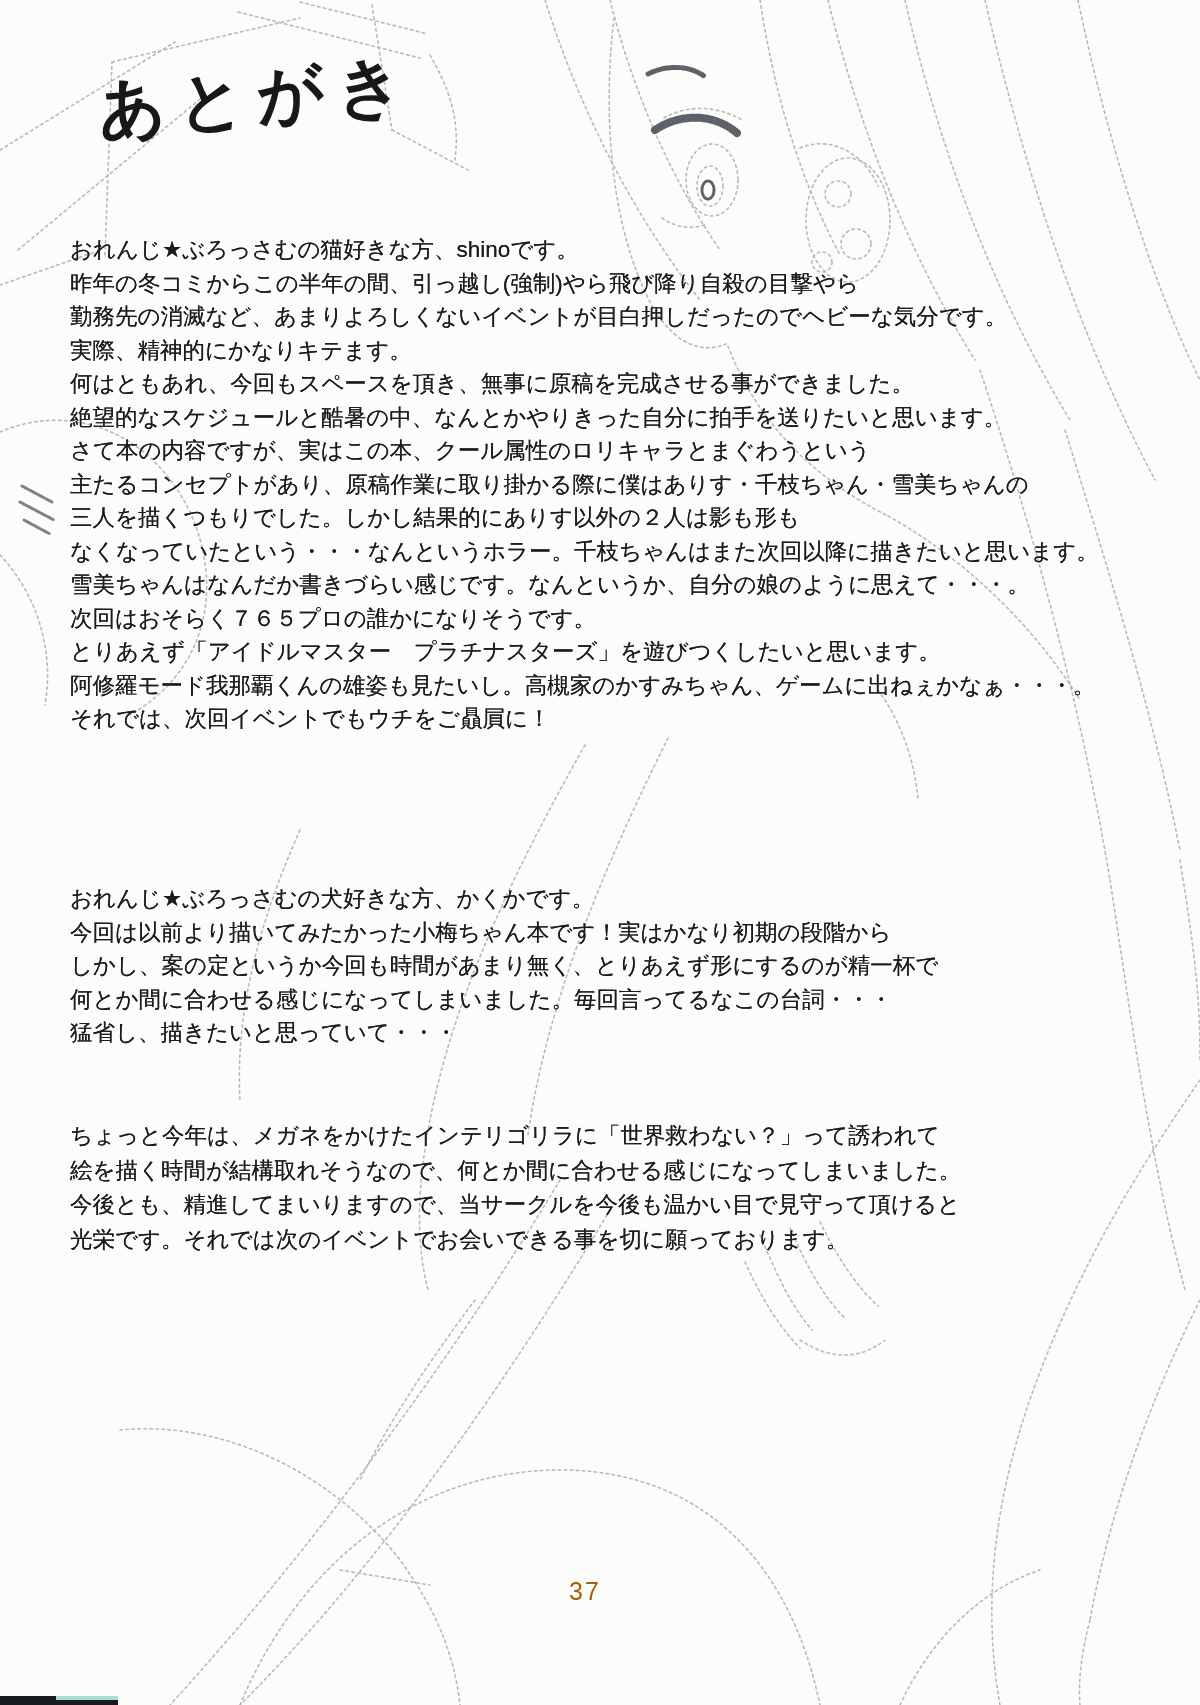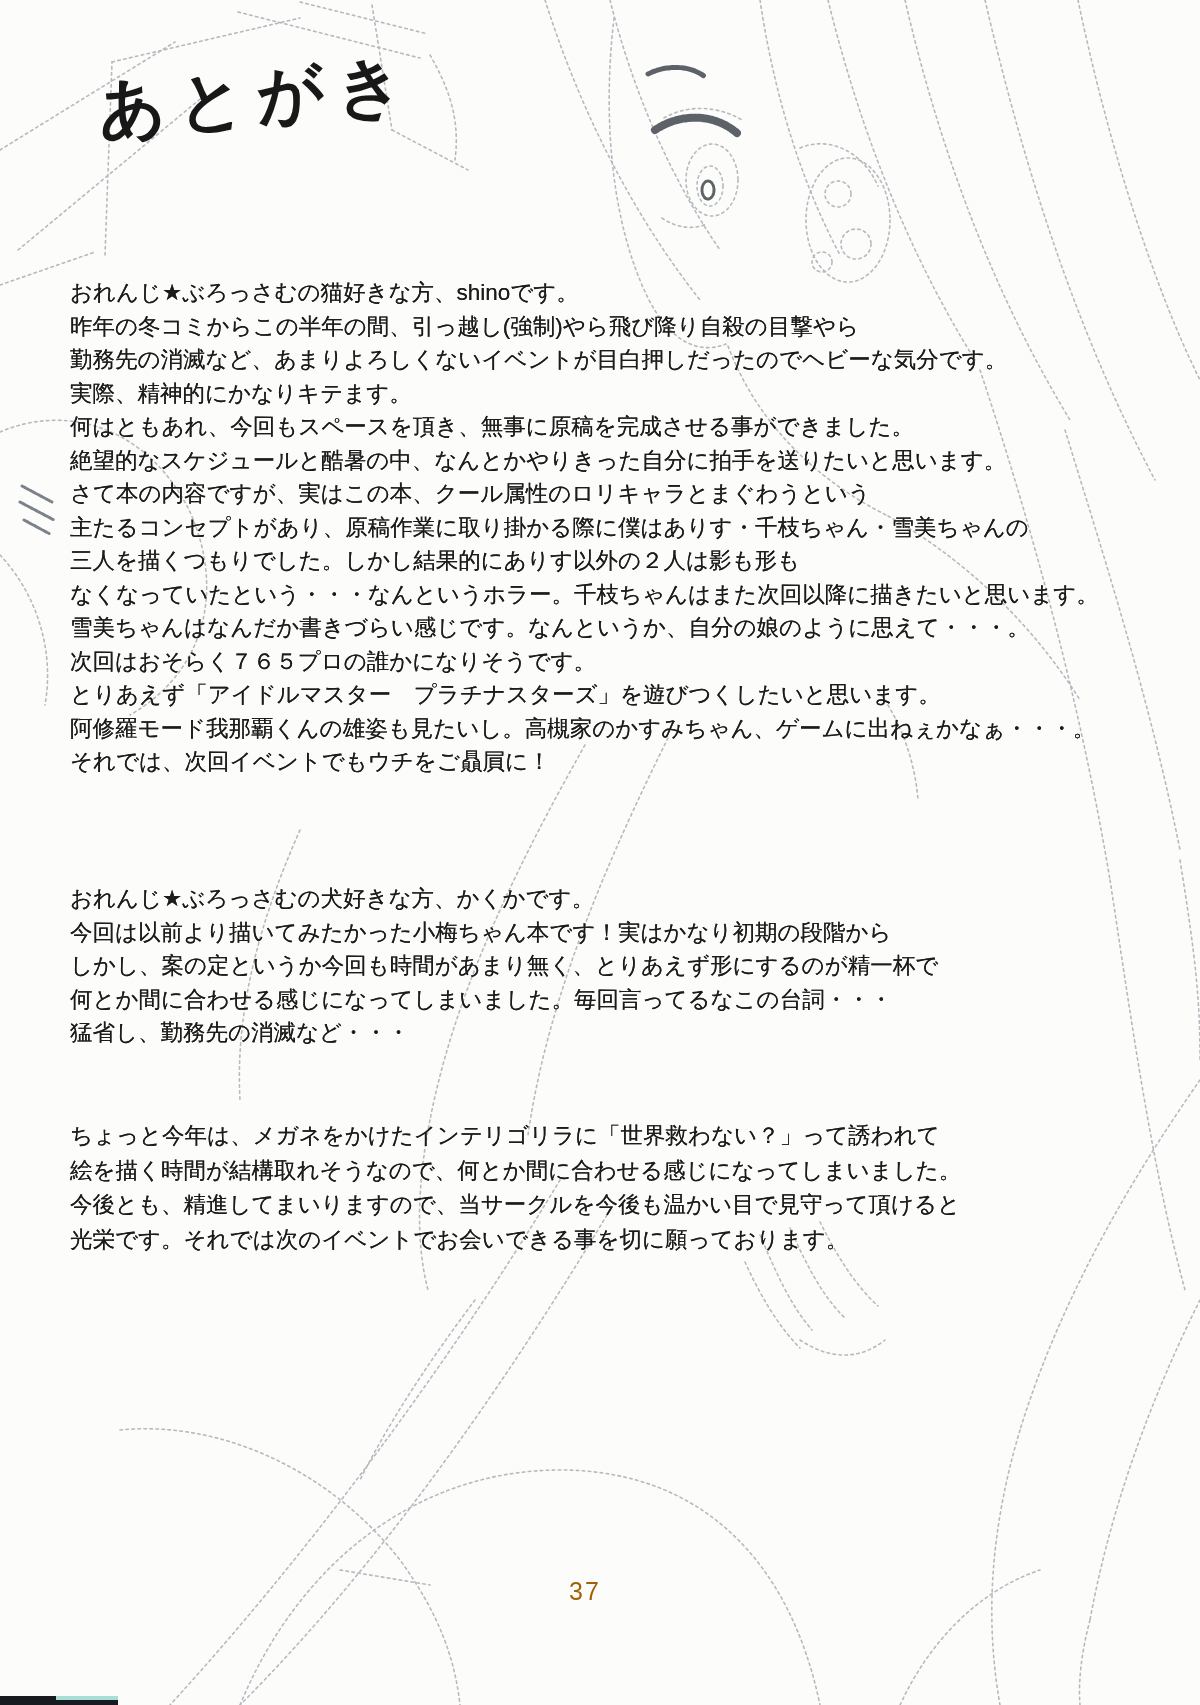--- a/index.html
+++ b/index.html
@@ -12,21 +12,21 @@
   .title{
     position:absolute;left:98px;top:66px;margin:0;z-index:3;
     font-size:66px;font-weight:bold;letter-spacing:12px;color:#181818;
     transform:rotate(-5deg);transform-origin:left center;white-space:pre;
   }
   .block{
     position:absolute;left:70px;width:1095px;z-index:3;
     font-size:22.5px;line-height:33.5px;white-space:pre;
     color:#1c1c1c;text-shadow:0 0 0.4px #333;
   }
-  .b1{top:233px;margin-top:43px;}
+  .b1{top:233px;}
   .b2{top:882px;}
   .b3{top:1119px;line-height:34.5px;}
   .pagenum{
     position:absolute;left:530px;top:1577px;width:110px;z-index:3;
     text-align:center;font-size:25px;color:#a16207;letter-spacing:2px;
   }
   .scan-strip{position:absolute;left:0;bottom:0;width:118px;height:9px;background:#171b1f;z-index:4;}
   .scan-strip-teal{position:absolute;left:56px;top:0;width:62px;height:4px;background:#a8ded5;}
 </style>
 </head>
@@ -110,21 +110,21 @@
       <ellipse cx="708" cy="190" rx="6" ry="9" stroke-width="3" stroke-dasharray="2 1.5"></ellipse>
       <path d="M 22 486 L 52 502" stroke-width="3" stroke-dasharray="1.5 1.5" stroke="#7c828a"></path>
       <path d="M 20 502 L 54 520" stroke-width="3" stroke-dasharray="1.5 1.5" stroke="#7c828a"></path>
       <path d="M 24 520 L 50 534" stroke-width="3" stroke-dasharray="1.5 1.5" stroke="#7c828a"></path>
     </g>
   </svg>
 
   <h1 class="title">あとがき</h1>
 
   <div class="block b1"><div>おれんじ★ぶろっさむの猫好きな方、shinoです。</div><div>昨年の冬コミからこの半年の間、引っ越し(強制)やら飛び降り自殺の目撃やら</div><div>勤務先の消滅など、あまりよろしくないイベントが目白押しだったのでヘビーな気分です。</div><div>実際、精神的にかなりキテます。</div><div>何はともあれ、今回もスペースを頂き、無事に原稿を完成させる事ができました。</div><div>絶望的なスケジュールと酷暑の中、なんとかやりきった自分に拍手を送りたいと思います。</div><div>さて本の内容ですが、実はこの本、クール属性のロリキャラとまぐわうという</div><div>主たるコンセプトがあり、原稿作業に取り掛かる際に僕はありす・千枝ちゃん・雪美ちゃんの</div><div>三人を描くつもりでした。しかし結果的にありす以外の２人は影も形も</div><div>なくなっていたという・・・なんというホラー。千枝ちゃんはまた次回以降に描きたいと思います。</div><div>雪美ちゃんはなんだか書きづらい感じです。なんというか、自分の娘のように思えて・・・。</div><div>次回はおそらく７６５プロの誰かになりそうです。</div><div>とりあえず「アイドルマスター　プラチナスターズ」を遊びつくしたいと思います。</div><div>阿修羅モード我那覇くんの雄姿も見たいし。高槻家のかすみちゃん、ゲームに出ねぇかなぁ・・・。</div><div>それでは、次回イベントでもウチをご贔屓に！</div></div>
-  <div class="block b2"><div>おれんじ★ぶろっさむの犬好きな方、かくかです。</div><div>今回は以前より描いてみたかった小梅ちゃん本です！実はかなり初期の段階から</div><div>しかし、案の定というか今回も時間があまり無く、とりあえず形にするのが精一杯で</div><div>何とか間に合わせる感じになってしまいました。毎回言ってるなこの台詞・・・</div><div>猛省し、勤務先の消滅など・・・</div></div>
+  <div class="block b2"><div>おれんじ★ぶろっさむの犬好きな方、かくかです。</div><div>今回は以前より描いてみたかった小梅ちゃん本です！実はかなり初期の段階から</div><div>しかし、案の定というか今回も時間があまり無く、とりあえず形にするのが精一杯で</div><div>何とか間に合わせる感じになってしまいました。毎回言ってるなこの台詞・・・</div><div>猛省し、描きたいと思っていて・・・</div></div>
   <div class="block b3"><div>ちょっと今年は、メガネをかけたインテリゴリラに「世界救わない？」って誘われて</div><div>絵を描く時間が結構取れそうなので、何とか間に合わせる感じになってしまいました。</div><div>今後とも、精進してまいりますので、当サークルを今後も温かい目で見守って頂けると</div><div>光栄です。それでは次のイベントでお会いできる事を切に願っております。</div></div>
 
   <div class="pagenum">37</div>
 
   <div class="scan-strip">
     <div class="scan-strip-teal"></div>
   </div>
 
 </div>
 

